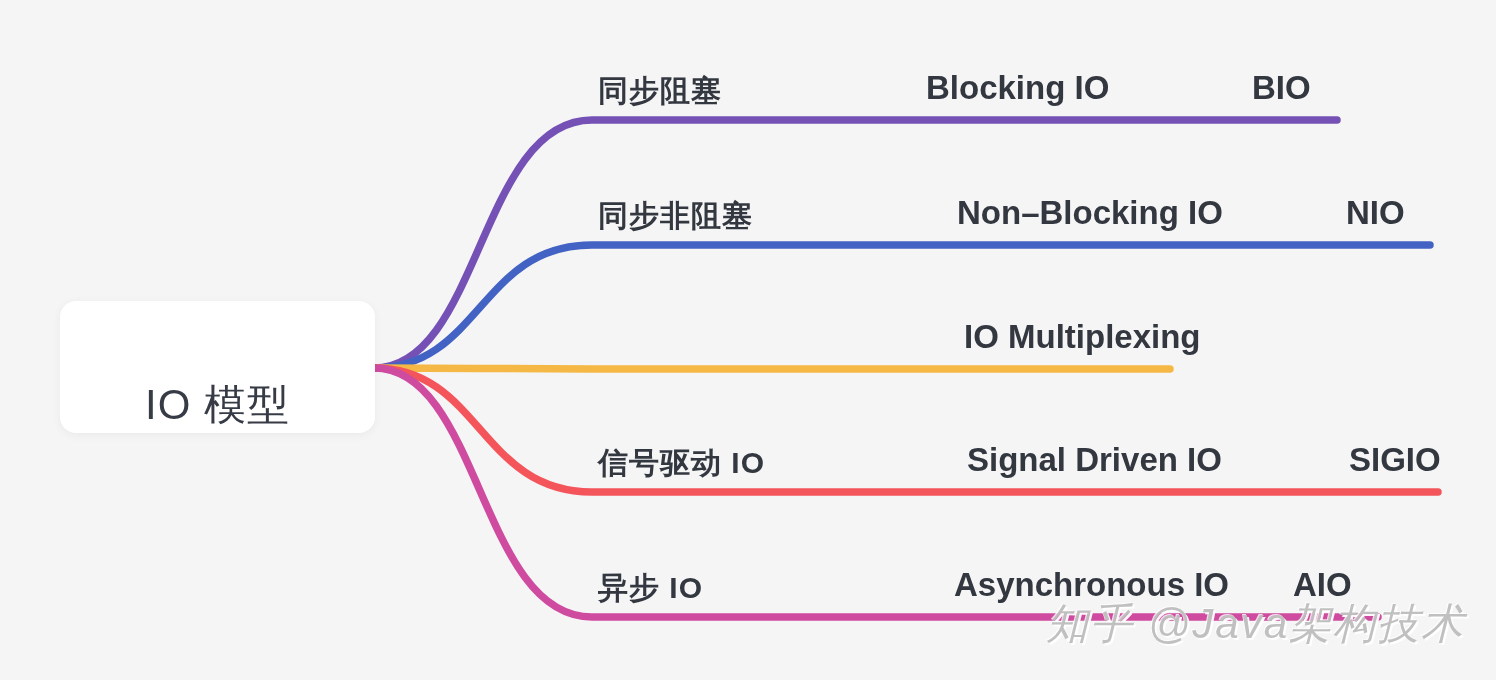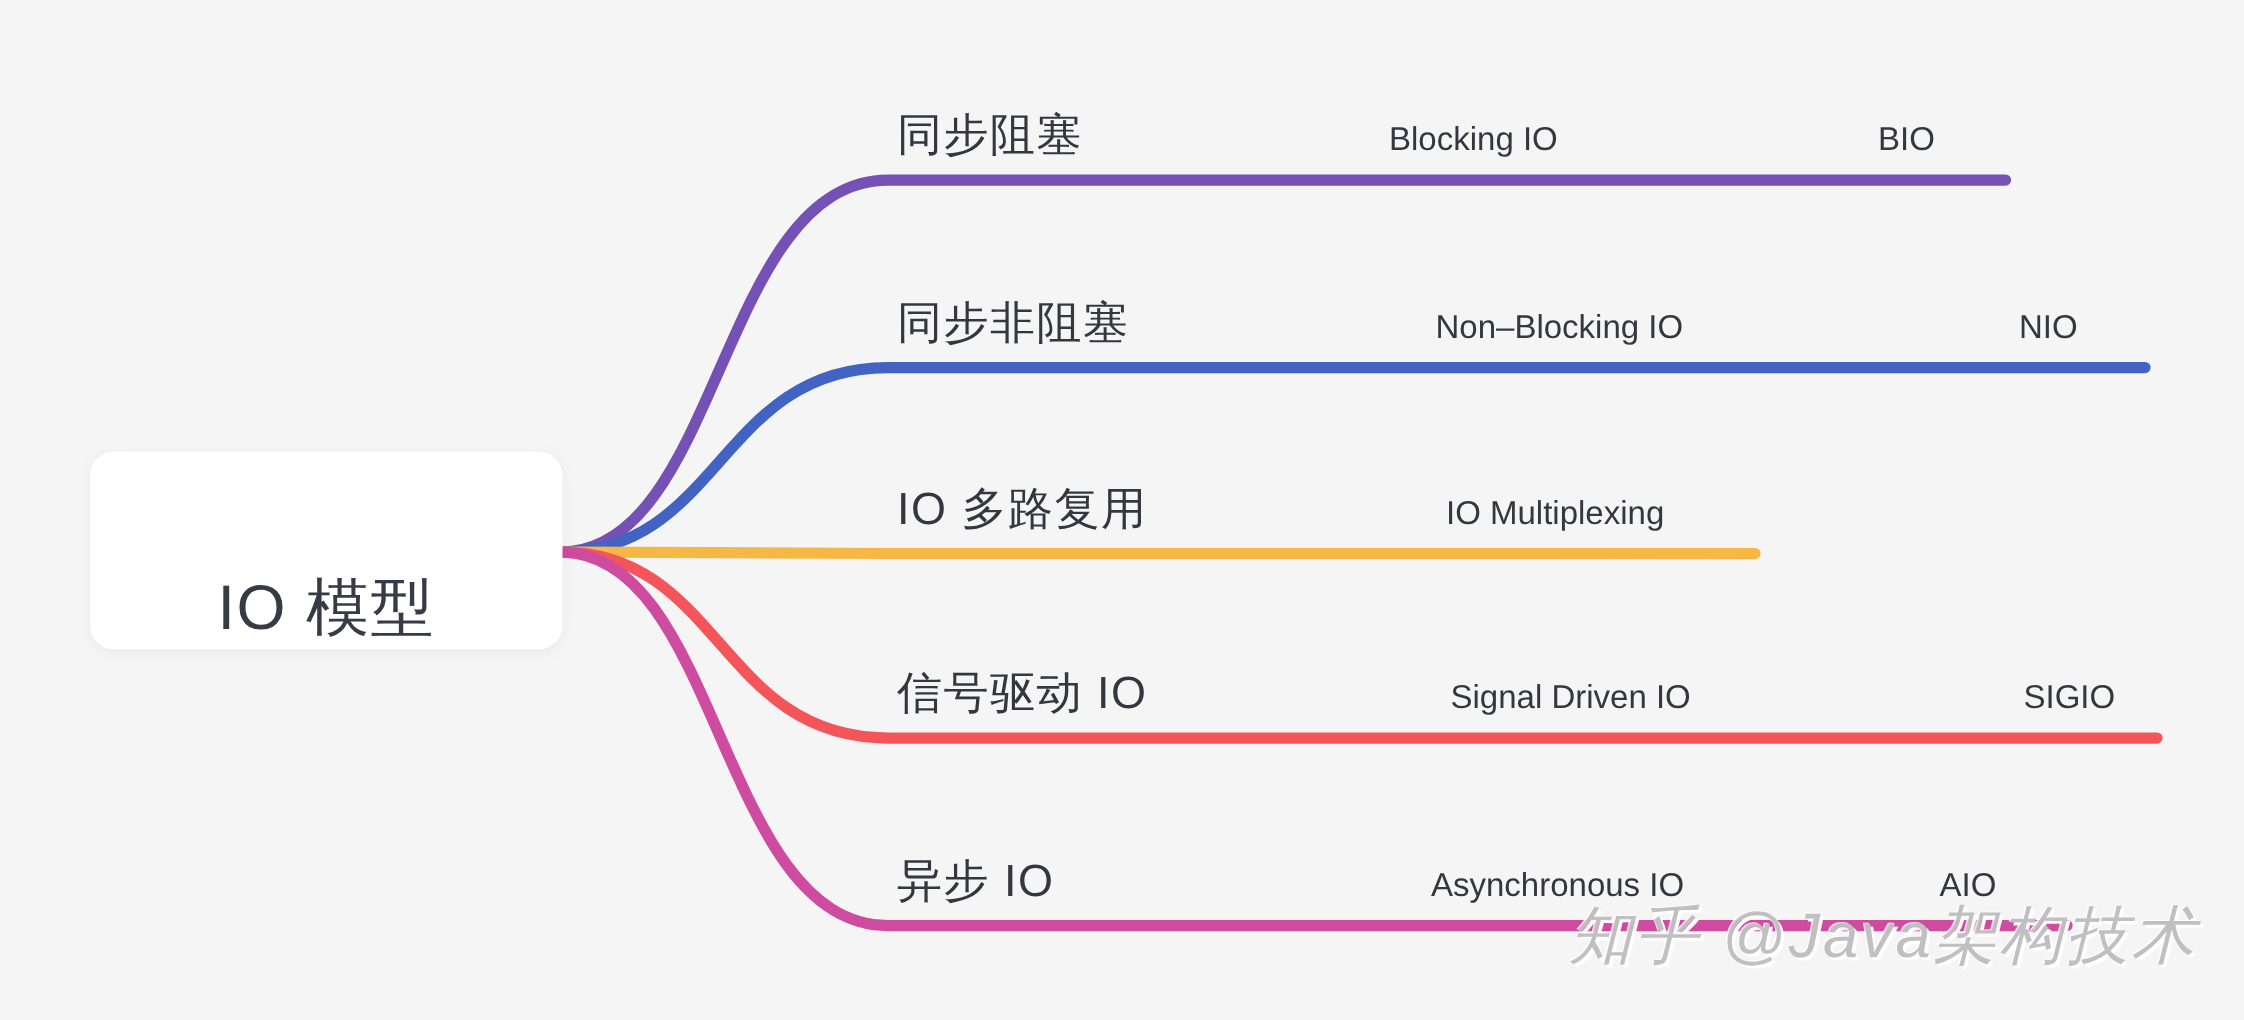--- a/index.html
+++ b/index.html
@@ -40,27 +40,28 @@
     font-size: 42px;
     color: #363b45;
     letter-spacing: 1px;
     white-space: nowrap;
   }
   .lbl {
     position: absolute;
     white-space: nowrap;
     color: #33373f;
     line-height: 1;
+    font-weight: bold;
   }
   .lbl-cn {
     font-size: 30px;
     letter-spacing: 1px;
   }
   .lbl-en, .lbl-abbr {
-    font-size: 22px;
+    font-size: 33px;
   }
   .watermark {
     position: absolute;
     left: 1046px;
     top: 596px;
     font-size: 42px;
     letter-spacing: 2px;
     color: rgba(189,189,189,0.95);
     text-shadow: 2px 2px 0 rgba(255,255,255,0.95), -1px -1px 0 rgba(255,255,255,0.8);
     white-space: nowrap;
@@ -85,21 +86,20 @@
   </div>
 
   <span class="lbl lbl-cn" style="left:598px;  bottom:574px;">同步阻塞</span>
   <span class="lbl lbl-en" style="left:926px;  bottom:576px;">Blocking IO</span>
   <span class="lbl lbl-abbr" style="left:1252px; bottom:576px;">BIO</span>
 
   <span class="lbl lbl-cn" style="left:598px;  bottom:449px;">同步非阻塞</span>
   <span class="lbl lbl-en" style="left:957px;  bottom:451px;">Non–Blocking IO</span>
   <span class="lbl lbl-abbr" style="left:1346px; bottom:451px;margin-top:28px;">NIO</span>
 
-  <span class="lbl lbl-cn" style="left:598px;  bottom:325px;">IO 多路复用</span>
   <span class="lbl lbl-cn" style="left:598px;  bottom:202px;">信号驱动 IO</span>
 
   <span class="lbl lbl-en" style="left:964px;  bottom:327px;">IO Multiplexing</span>
   <span class="lbl lbl-en" style="left:967px;  bottom:204px;">Signal Driven IO</span>
   <span class="lbl lbl-abbr" style="left:1349px; bottom:204px;">SIGIO</span>
 
   <span class="lbl lbl-cn" style="left:598px;  bottom:77px;">异步 IO</span>
   <span class="lbl lbl-en" style="left:954px;  bottom:79px;">Asynchronous IO</span>
   <span class="lbl lbl-abbr" style="left:1293px; bottom:79px;">AIO</span>
 

